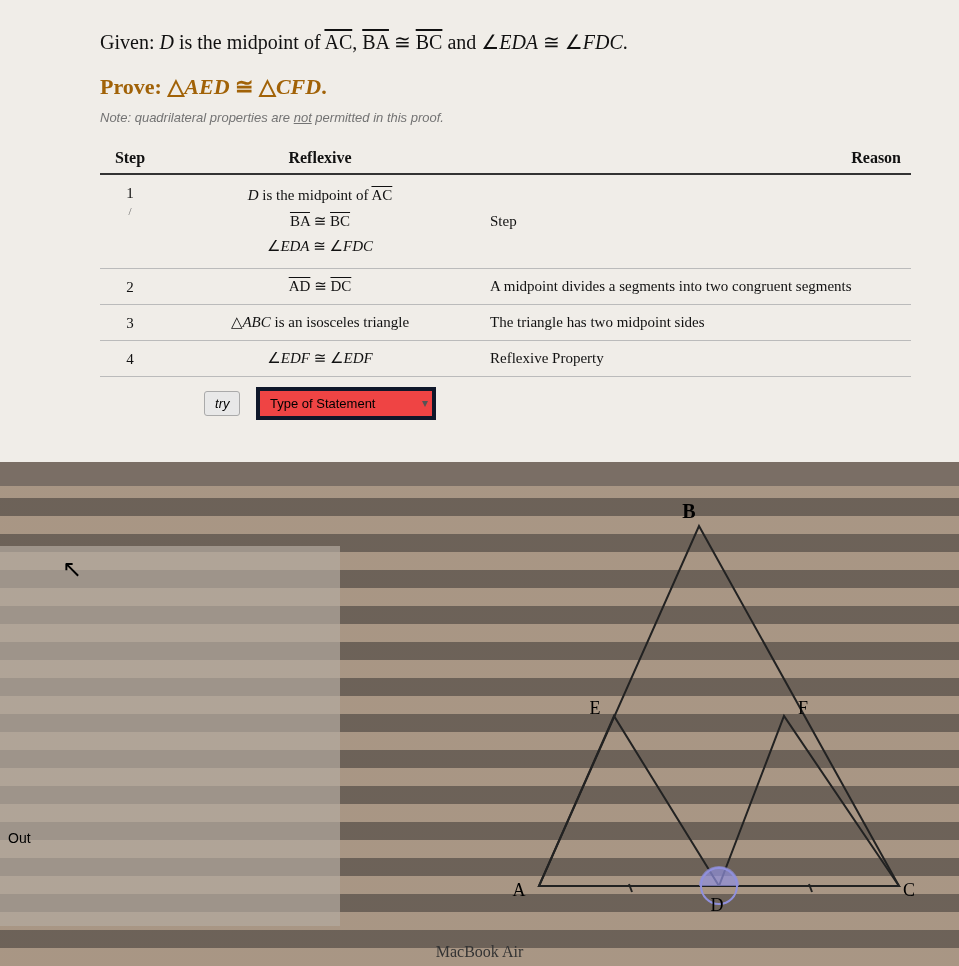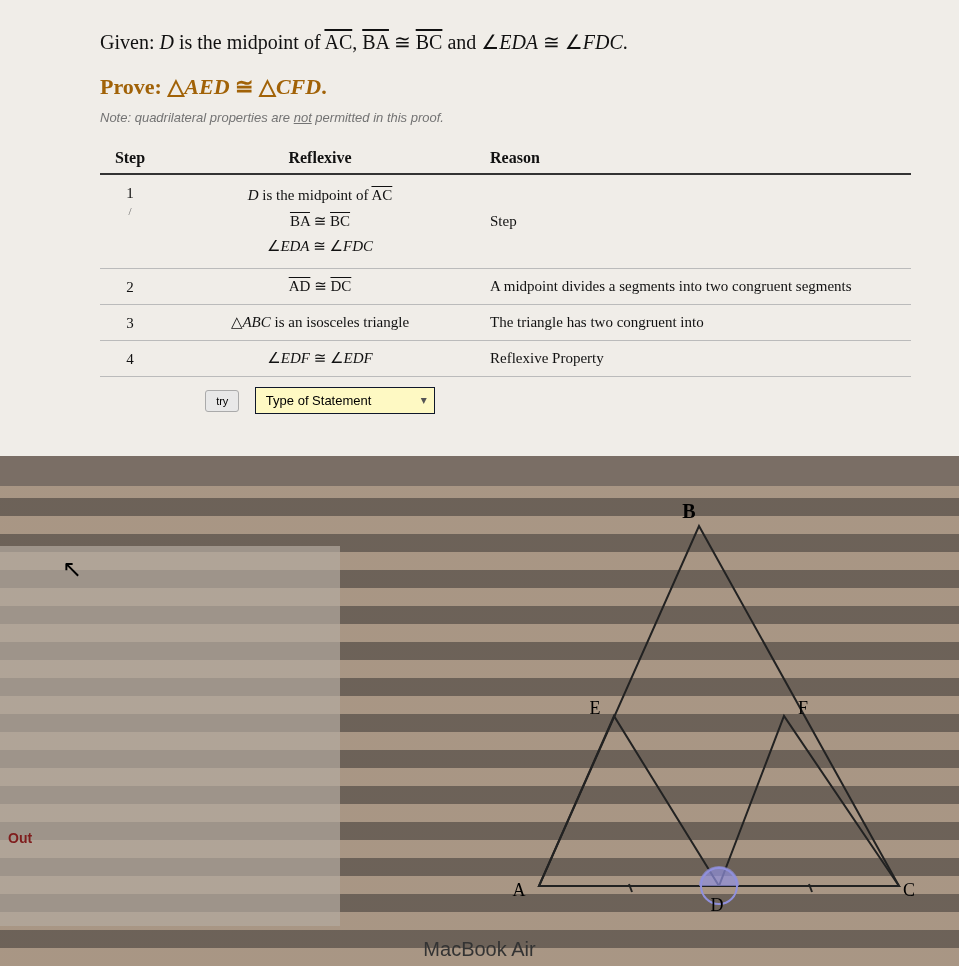--- a/index.html
+++ b/index.html
@@ -58,21 +58,21 @@
     
     .proof-table {
       width: 100%;
       border-collapse: collapse;
       font-size: 15px;
       color: #111;
       margin-bottom: 14px;
     }
 
     .proof-table th {
-      text-align: left;
+      text-align: right;
       font-weight: bold;
       border-bottom: 2px solid #333;
       padding: 6px 10px 6px 10px;
       font-size: 16px;
     }
 
     .proof-table th:first-child {
       width: 60px;
       text-align: center;
     }
@@ -105,31 +105,32 @@
 
     .try-row td {
       border-bottom: none;
       padding-top: 10px;
     }
 
     .try-btn {
       background: #e8e8e8;
       border: 1px solid #aaa;
       padding: 4px 10px;
-      font-size: 11px;
+      font-size: 13px;
       cursor: pointer;
       border-radius: 3px;
       font-family: Arial, sans-serif;
+      font-style: italic;
     }
 
     .type-dropdown {
-      border: 1px solid #0f172a;
+      border: 4px solid #0f172a;
       padding: 5px 30px 5px 10px;
       font-size: 13px;
-      background: #fef9c3;
+      background: #ef4444;
       cursor: pointer;
       font-family: Arial, sans-serif;
       min-width: 180px;
       appearance: none;
       -webkit-appearance: none;
       position: relative;
     }
 
     .dropdown-wrapper {
       position: relative;
@@ -194,36 +195,35 @@
       height: 440px;
       z-index: 4;
     }
 
     
     .macbook-label {
       position: absolute;
       bottom: 5px;
       left: 50%;
       transform: translateX(-50%);
-      font-size: 20px;
+      font-size: 16px;
       color: #333;
-      font-family: Liberation Sans, sans-serif;
+      font-family: Liberation Serif, serif;
       z-index: 10;
     }
 
     
     .out-label {
       position: absolute;
       bottom: 120px;
       left: 8px;
       font-size: 14px;
-      color: #7f1d1d;
+      color: #000000;
       font-family: Arial, sans-serif;
       z-index: 10;
-      font-weight: bold;
     }
 
     
     .cursor-arrow {
       position: absolute;
       top: 555px;
       left: 62px;
       z-index: 10;
       font-size: 24px;
       color: #000;
@@ -278,21 +278,21 @@
         <td>2</td>
         <td>
           <span class="overline">AD</span> ≅ <span class="overline">DC</span>
         </td>
         <td>A midpoint divides a segments into two congruent segments</td>
       </tr>
 
       <tr>
         <td>3</td>
         <td>△<em>ABC</em> is an isosceles triangle</td>
-        <td>The triangle has two congruent into</td>
+        <td>The triangle has two midpoint sides</td>
       </tr>
 
       <tr>
         <td>4</td>
         <td>∠<em>EDF</em> ≅ ∠<em>EDF</em></td>
         <td>Reflexive Property</td>
       </tr>
 
       <tr class="try-row">
         <td></td>

